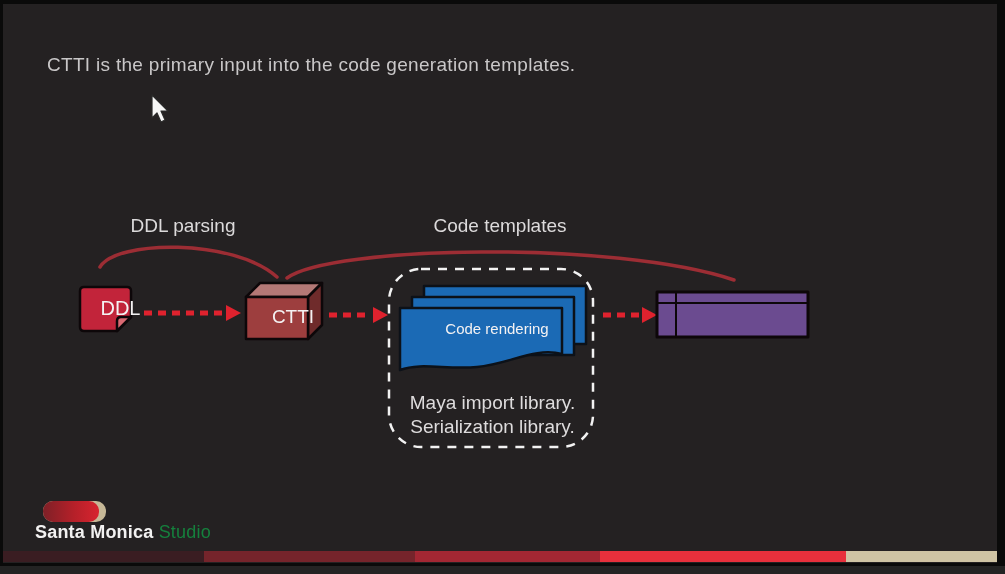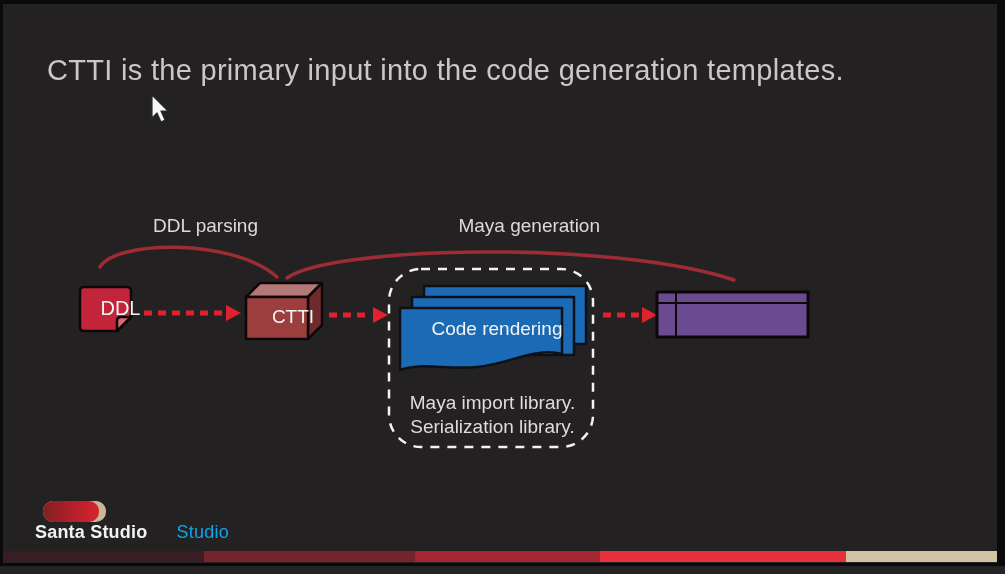--- a/index.html
+++ b/index.html
@@ -1,33 +1,33 @@
 <!DOCTYPE html>
 <html><head>
 <meta charset="utf-8">
 <style>
   html,body{margin:0;padding:0;background:#1c1c1c;font-family:"Liberation Sans",sans-serif;}
   .canvas{position:relative;width:1005px;height:574px;background:#0a0a0a;overflow:hidden;}
   .slide{position:absolute;left:3px;top:4px;width:994px;height:559px;background:#242122;}
   .overlay{position:absolute;left:0;top:0;width:1005px;height:574px;pointer-events:none;}
-  .title{position:absolute;left:47px;top:54px;font-size:29px;color:#c9c7c8;letter-spacing:.3px;white-space:nowrap;}
-  .arc-label{position:absolute;color:#dcdadb;font-size:19px;text-align:right;}
+  .title{position:absolute;left:47px;top:54px;font-size:19px;color:#c9c7c8;letter-spacing:.3px;white-space:nowrap;}
+  .arc-label{position:absolute;color:#dcdadb;font-size:19px;text-align:center;}
   .lbl-ddlparsing{left:108px;top:215px;width:150px;}
   .lbl-codegen{left:400px;top:215px;width:200px;}
   .node-label{position:absolute;color:#f4f2f3;text-align:center;white-space:nowrap;margin-left:16px;}
   .nl-ddl{left:78px;top:297px;width:53px;font-size:20px;}
   .nl-ctti{left:246px;top:306px;width:62px;font-size:19px;}
-  .nl-templates{left:400px;top:316px;width:162px;font-size:19px;line-height:25px;white-space:normal;}
+  .nl-templates{left:400px;top:316px;width:162px;font-size:15px;line-height:25px;white-space:normal;}
   .nl-cpp{left:676px;top:304px;width:132px;font-size:20px;}
   .note-line{position:absolute;left:390px;width:205px;text-align:center;color:#dedcdd;font-size:19px;}
   .note1{top:392px;}
   .note2{top:416px;}
   .footer-text{position:absolute;left:35px;top:522px;font-size:18px;color:#f2f1f1;letter-spacing:.2px;white-space:nowrap;}
   .footer-text .bold{font-weight:700;}
-  .footer-text .reg{font-weight:400;color:#0ea5e9;margin-left:24px;}
+  .footer-text .reg{font-weight:400;color:#15803d;}
   .progress{position:absolute;left:3px;top:551px;width:994px;height:11px;display:flex;}
   .progress span{height:100%;display:block;}
   .seg0{width:20.2%;}
   .seg1{width:21.2%;}
   .seg2{width:18.7%;}
   .seg3{width:24.7%;}
   .seg4{width:15.2%;}
   .bottom-strip{position:absolute;left:0;top:566px;width:1005px;height:8px;background:#232323;}
 </style>
 </head>
@@ -99,33 +99,33 @@
     </g>
 
     <g>
       <path d="M 152 95 L 152 118 L 157 113 L 161 122 L 165 120 L 161 111 L 168 111 Z" fill="#f7f7f7" stroke="#2a2a2a" stroke-width="1.2" stroke-linejoin="round"></path>
     </g>
   </svg>
 
   <div class="title">CTTI is the primary input into the code generation templates.</div>
 
   <div class="arc-label lbl-ddlparsing">DDL parsing</div>
-  <div class="arc-label lbl-codegen">Maya generation</div>
+  <div class="arc-label lbl-codegen">Code templates</div>
 
   <div class="node-label nl-ddl">DDL</div>
   <div class="node-label nl-ctti">CTTI</div>
   <div class="node-label nl-templates">
     <div>Code rendering</div>
   </div>
 
   <div class="note-line note2">Serialization library.</div>
   <div class="note-line note1">Maya import library.</div>
 
   <div class="footer-text">
-    <span class="bold">Santa Studio</span>
+    <span class="bold">Santa Monica</span>
     <span class="reg">Studio</span>
   </div>
 
   <div class="progress">
     <span class="seg0" style="background: rgb(58, 29, 34);"></span>
     <span class="seg1" style="background: rgb(117, 36, 43);"></span>
     <span class="seg2" style="background: rgb(163, 39, 51);"></span>
     <span class="seg3" style="background: rgb(232, 48, 60);"></span>
     <span class="seg4" style="background: rgb(207, 196, 164);"></span>
   </div>

